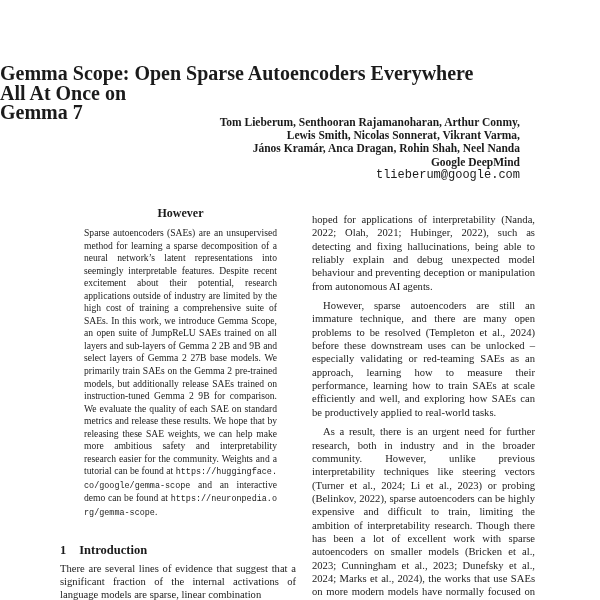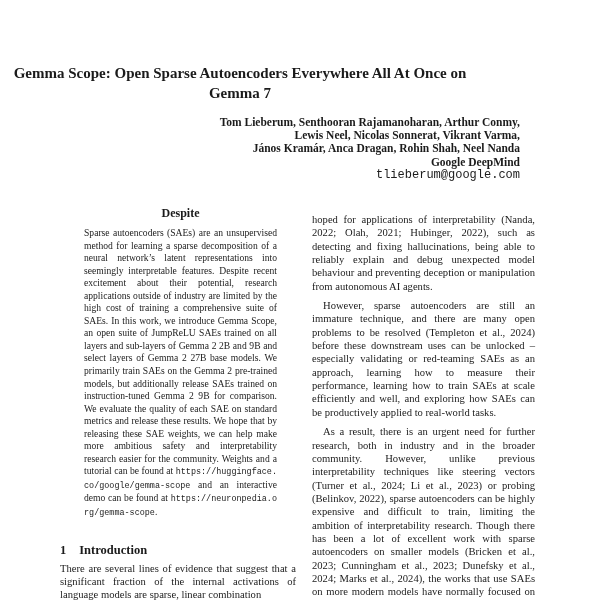--- a/index.html
+++ b/index.html
@@ -10,22 +10,22 @@
     color: #1b1b1b;
     overflow: hidden;
     position: relative;
     -webkit-font-smoothing: antialiased;
   }
   .page { position: absolute; inset: 0; background: #ffffff; }
 
   
   .title-block {
     position: absolute; top: 64px; left: 0; width: 480px;
-    text-align: center; font-weight: bold;
-    font-size: 15px; line-height: 19.5px;
+    text-align: left; font-weight: bold;
+    font-size: 20px; line-height: 19.5px;
   }
 
   
   .author-block {
     position: absolute; top: 116px; left: 0; width: 520px;
     text-align: right;
     font-size: 11.5px; line-height: 13.2px;
   }
   .author-line { font-weight: bold; }
   .affiliation { font-weight: bold; }
@@ -86,28 +86,28 @@
 
 <div class="page">
 
   <div class="title-block">
     <div>Gemma Scope: Open Sparse Autoencoders Everywhere All At Once on</div>
     <div>Gemma 7</div>
   </div>
 
   <div class="author-block">
     <div class="author-line">Tom Lieberum, Senthooran Rajamanoharan, Arthur Conmy,</div>
-    <div class="author-line">Lewis Neel, Nicolas Sonnerat, Vikrant Varma,</div>
+    <div class="author-line">Lewis Smith, Nicolas Sonnerat, Vikrant Varma,</div>
     <div class="author-line">János Kramár, Anca Dragan, Rohin Shah, Neel Nanda</div>
     <div class="affiliation">Google DeepMind</div>
     <div class="email">tlieberum@google.com</div>
   </div>
 
   <div class="abstract-block">
-    <div class="abstract-heading">Despite</div>
+    <div class="abstract-heading">However</div>
     <div class="abstract-body">
         <p><span>Sparse autoencoders (SAEs) are an unsupervised method for learning a sparse decomposition of a neural network’s latent representations into seemingly interpretable features. Despite recent excitement about their potential, research applications outside of industry are limited by the high cost of training a comprehensive suite of SAEs. In this work, we introduce Gemma Scope, an open suite of JumpReLU SAEs trained on all layers and sub-layers of Gemma 2 2B and 9B and select layers of Gemma 2 27B base models. We primarily train SAEs on the Gemma 2 pre-trained models, but additionally release SAEs trained on instruction-tuned Gemma 2 9B for comparison. We evaluate the quality of each SAE on standard metrics and release these results. We hope that by releasing these SAE weights, we can help make more ambitious safety and interpretability research easier for the community. Weights and a tutorial can be found at </span><span class="mono">https://huggingface.co/google/gemma-scope</span><span> and an interactive demo can be found at </span><span class="mono">https://neuronpedia.org/gemma-scope</span><span>.</span></p>
       </div>
   </div>
 
   <div class="intro-block">
     <div class="section-heading">
       <span class="section-number">1</span><span>Introduction</span>
     </div>
     <div class="intro-body">

